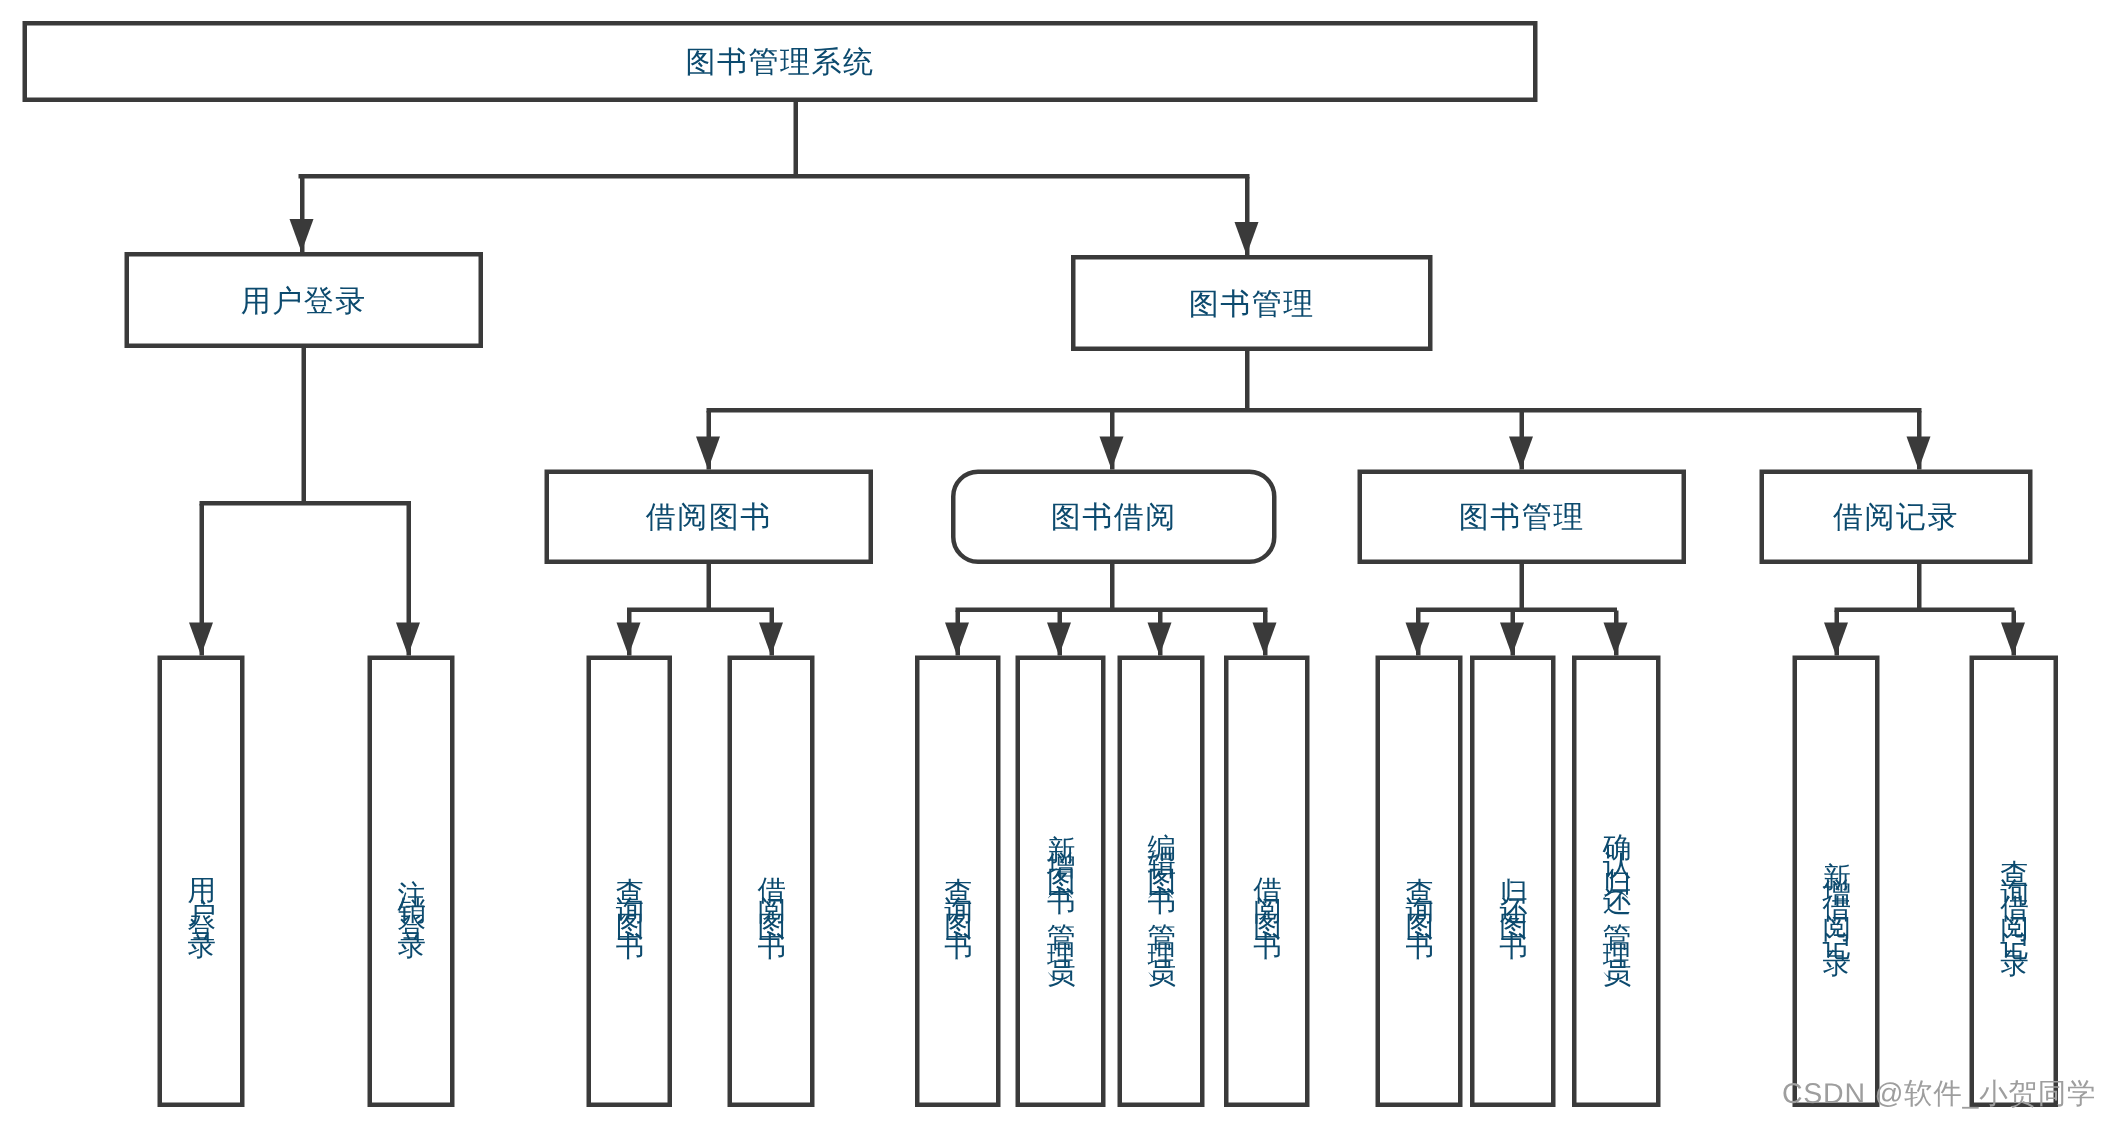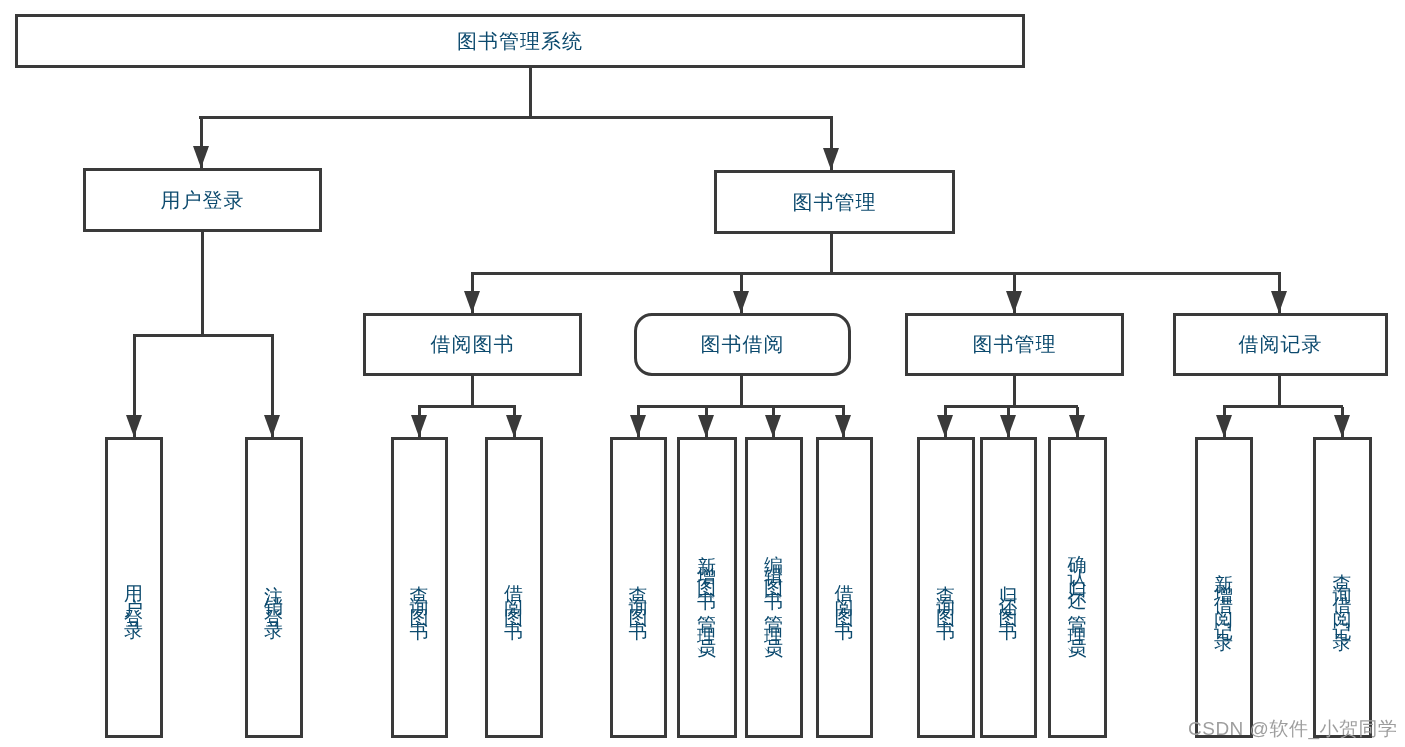--- a/index.html
+++ b/index.html
@@ -63,21 +63,21 @@
   <div class="node" style="left:83px; top:168px; width:239px; height:64px;">用户登录</div>
 
   <div class="node" style="left:714px; top:170px; width:241px; height:64px;">图书管理</div>
 
   <div class="node" style="left:363px; top:313px; width:219px; height:63px;">借阅图书</div>
 
   <div class="node" style="left:634px; top:313px; width:217px; height:63px;border-radius:18px;">图书借阅</div>
 
   <div class="node" style="left:905px; top:313px; width:219px; height:63px;">图书管理</div>
 
-  <div class="node" style="left:1173px; top:313px; width:215px; height:63px;">借阅记录</div>
+  <div class="node" style="left:1173px; top:313px; width:182px; height:63px;">借阅记录</div>
 
   <div class="node leaf" style="left:105px; top:437px; width:58px; height:301px;">
     <div class="vtext">用户登录</div>
   </div>
   <div class="node leaf" style="left:245px; top:437px; width:58px; height:301px;">
     <div class="vtext">注销登录</div>
   </div>
   <div class="node leaf" style="left:391px; top:437px; width:57px; height:301px;">
     <div class="vtext">查询图书</div>
   </div>

